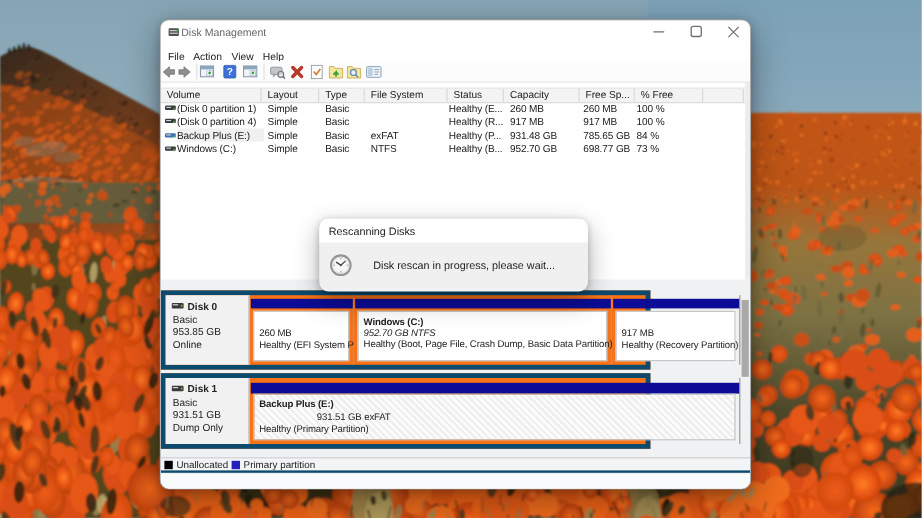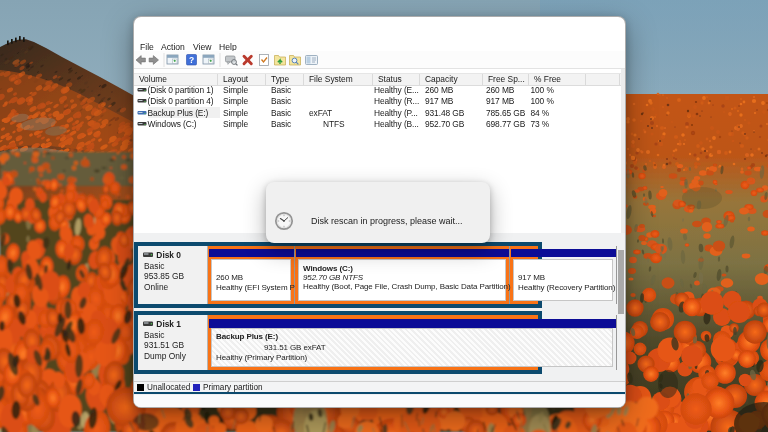--- a/index.html
+++ b/index.html
@@ -1769,20 +1769,34 @@
 <rect x="198" y="409" width="1.3" height="11.4" fill="#574728" fill-opacity="0.7" transform="rotate(-17 198 409)"></rect>
 <rect x="431" y="426" width="1.6" height="13.8" fill="#8a7846" fill-opacity="0.7" transform="rotate(15 431 426)"></rect>
 <rect x="291" y="424" width="1.2" height="13.4" fill="#8a7846" fill-opacity="0.7" transform="rotate(6 291 424)"></rect>
 <rect x="599" y="428" width="1.2" height="6.7" fill="#2a2110" fill-opacity="0.7" transform="rotate(20 599 428)"></rect>
 <rect x="379" y="417" width="1.2" height="11.4" fill="#2a2110" fill-opacity="0.7" transform="rotate(-13 379 417)"></rect>
 <rect x="306" y="425" width="1.5" height="8.7" fill="#2a2110" fill-opacity="0.7" transform="rotate(-13 306 425)"></rect>
 <rect x="186" y="412" width="1.0" height="8.8" fill="#2a2110" fill-opacity="0.7" transform="rotate(23 186 412)"></rect>
 </g>
 </svg>
 <div id="win">
+<div class="tb">
+      <svg width="10" height="8" style="position:absolute;left:6px;top:6px">
+        <rect x="0.5" y="0.5" width="8.6" height="6.4" rx="1" fill="#4e4e4e"></rect>
+        <rect x="1.4" y="2" width="6.8" height="1" fill="#c9d1d8"></rect>
+        <rect x="1.4" y="4.2" width="6.8" height="1" fill="#c9d1d8"></rect>
+        <circle cx="7.2" cy="2.4" r="0.7" fill="#52c452"></circle>
+      </svg>
+      <span class="ttl">Disk Management</span>
+      <svg width="493" height="18" style="position:absolute;left:0;top:0">
+        <line x1="410.5" y1="9.5" x2="419.5" y2="9.5" stroke="#6f6f6f" stroke-width="1.1"></line>
+        <rect x="442" y="5" width="8.4" height="8.4" rx="1.6" fill="none" stroke="#6f6f6f" stroke-width="1.1"></rect>
+        <path d="M473,5.5 L481.5,14 M481.5,5.5 L473,14" stroke="#757575" stroke-width="1.0" fill="none"></path>
+      </svg>
+    </div>
 <div class="menu">
       <span style="left:6px">File</span>
       <span style="left:27px">Action</span>
       <span style="left:59px">View</span>
       <span style="left:85px">Help</span>
     </div>
 <div class="tool">
       <svg width="487" height="18" viewBox="0 0 487 18" style="position:absolute;left:0;top:0">
         <path d="M2,9 l5.2,-4.4 v2.5 h4.2 v3.8 h-4.2 v2.5 Z" fill="#8e8e8e" stroke="#6e6e6e" stroke-width="0.6"></path>
         <path d="M24.5,9 l-5.2,-4.4 v2.5 h-4.2 v3.8 h4.2 v2.5 Z" fill="#8e8e8e" stroke="#6e6e6e" stroke-width="0.6"></path>
@@ -1894,21 +1908,21 @@
       </div>
       <div class="r" style="top:34.5px">
         <svg width="10" height="12" style="position:absolute;left:3px;top:0">
           <rect x="0.5" y="4" width="9" height="3.6" rx="1" fill="#3a3a3a"></rect>
           <rect x="1.5" y="5" width="4" height="0.9" fill="#cfd8e0"></rect>
           <circle cx="8" cy="6.6" r="0.7" fill="#52c452"></circle>
         </svg>
         <span style="left:13.5px">Windows (C:)</span>
         <span style="left:89px">Simple</span>
         <span style="left:137px">Basic</span>
-        <span style="left:189px">NTFS</span>
+        <span style="left:175px">NTFS</span>
         <span style="left:240px">Healthy (B...</span>
         <span style="left:291px">952.70 GB</span>
         <span style="left:352px">698.77 GB</span>
         <span style="left:396.5px">73 %</span>
       </div>
     </div>
 <div class="lower">
 <div class="diskrow" style="top:9px;height:66px">
         <div class="dlabel">
           <div style="position:absolute;left:5px;top:4px;font-weight:bold"><svg width="11" height="8" style="vertical-align:-1px">
@@ -1965,20 +1979,23 @@
       </div>
 <div class="legend">
         <span style="position:absolute;left:3px;top:1px"><span class="sw" style="background:#000"></span>Unallocated</span>
         <span style="position:absolute;left:59px;top:1px"><span class="sw" style="background:#2222bb"></span>Primary partition</span>
       </div>
       <div class="botpad"></div>
 <div class="thumb"></div>
 </div>
 </div>
 <div id="dlg">
+    <div class="dt">
+      <span>Rescanning Disks</span>
+    </div>
     <svg width="20" height="20" style="position:absolute;left:8px;top:29px" viewBox="0 0 20 20">
       <circle cx="10" cy="10" r="8.2" fill="#ededed" stroke="#949494" stroke-width="1.7"></circle>
       <circle cx="10" cy="10" r="6.6" fill="#f7f7f7" stroke="#cccccc" stroke-width="0.4"></circle>
       <g stroke="#8a8a8a" stroke-width="0.7">
         <line x1="10" y1="3.8" x2="10" y2="5.2"></line>
         <line x1="10" y1="14.8" x2="10" y2="16.2"></line>
         <line x1="3.8" y1="10" x2="5.2" y2="10"></line>
         <line x1="14.8" y1="10" x2="16.2" y2="10"></line>
       </g>
       <line x1="10" y1="10" x2="6.4" y2="7.6" stroke="#4a4a4a" stroke-width="1.2" stroke-linecap="round"></line>

